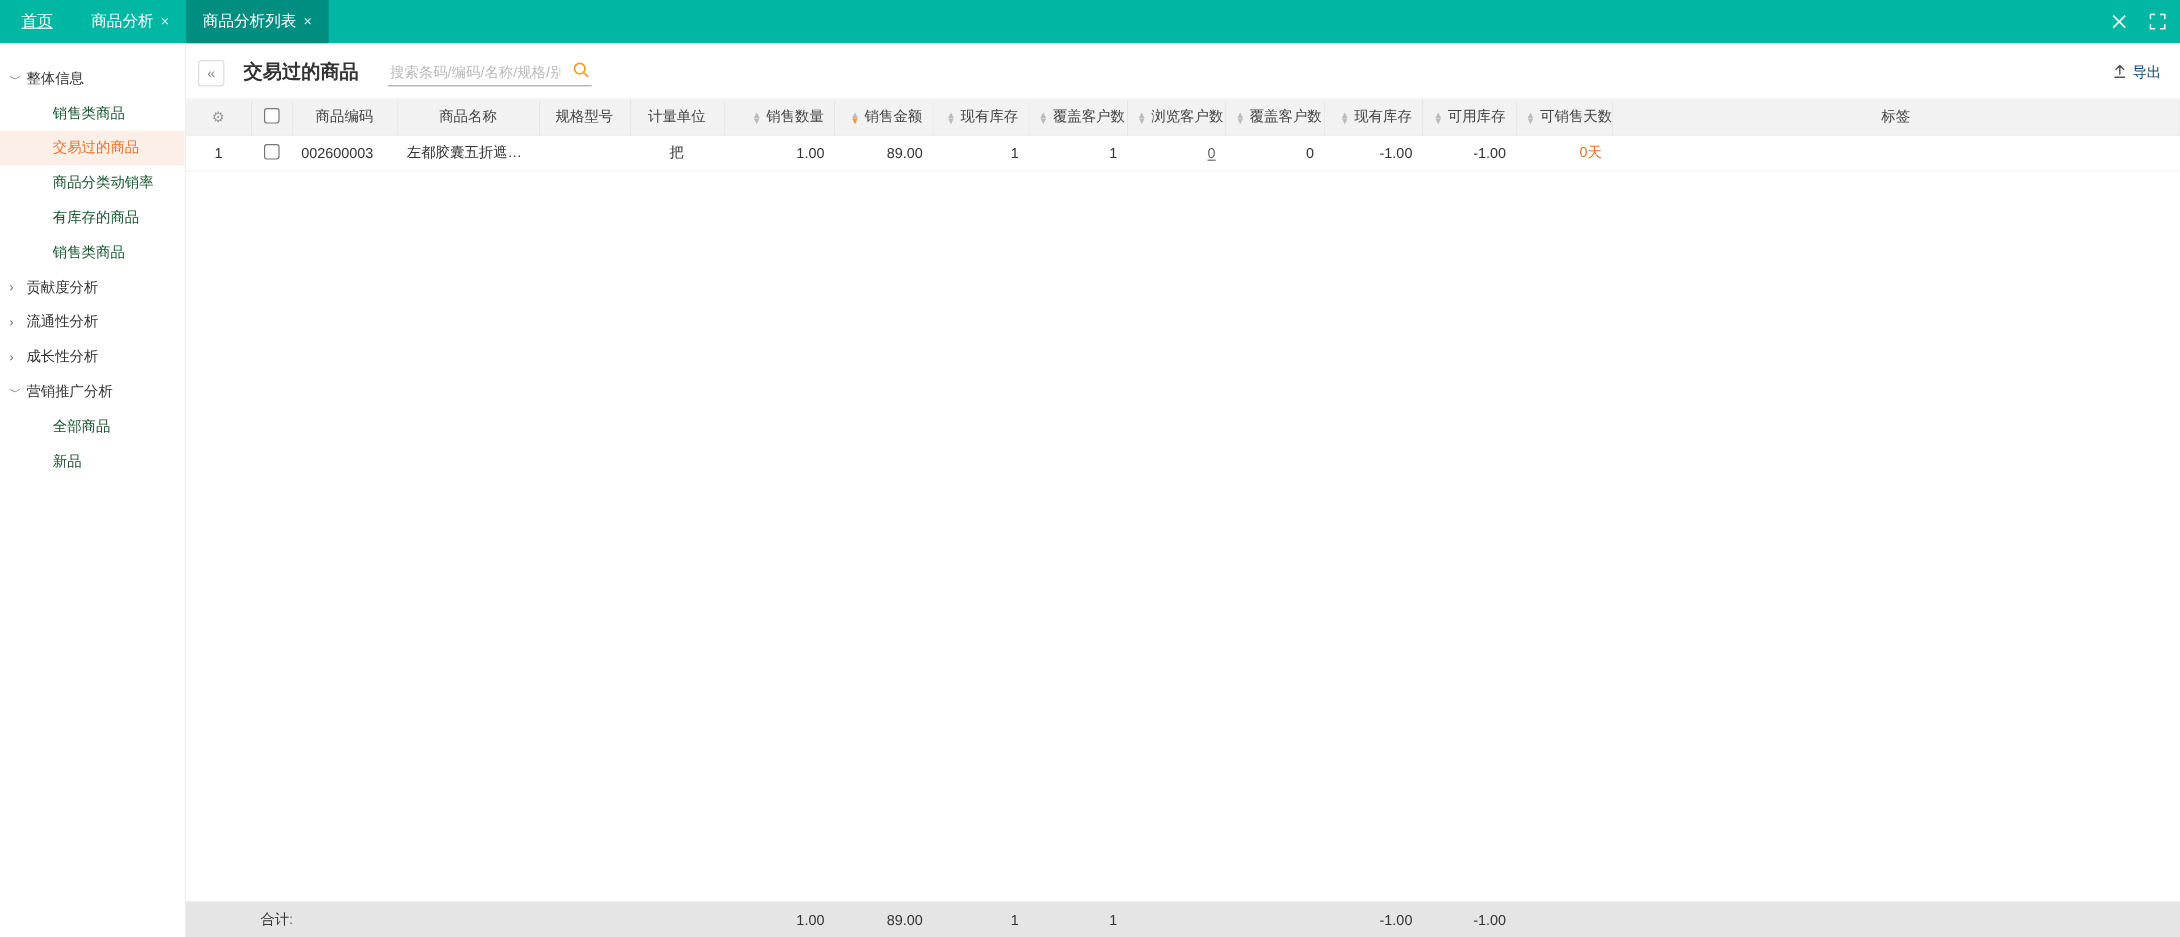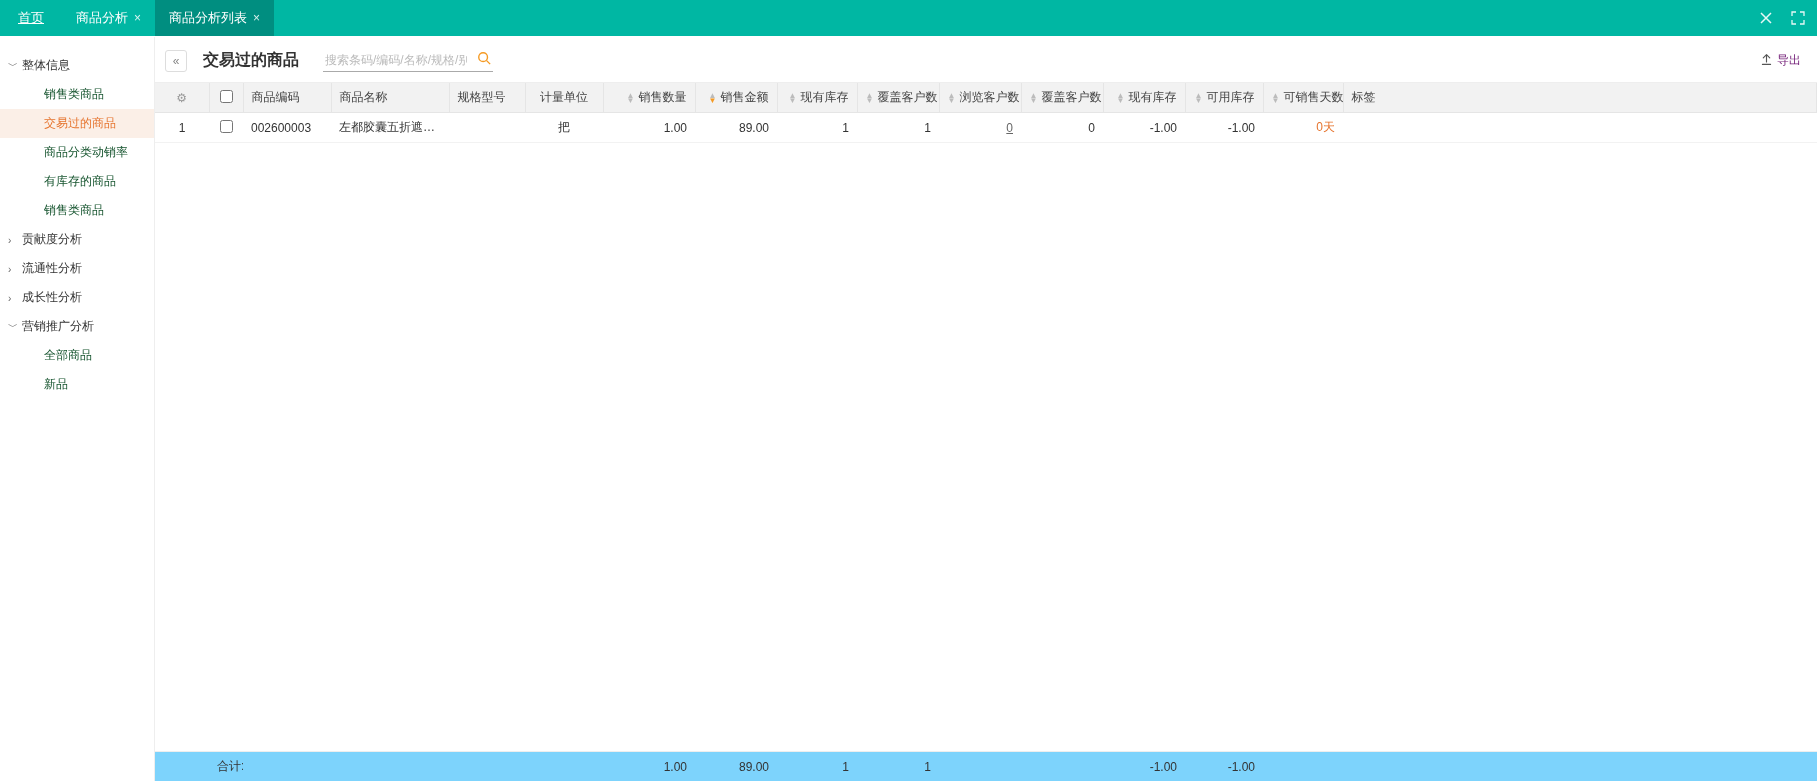--- a/index.html
+++ b/index.html
@@ -123,21 +123,21 @@
   .search-icon {
     position:absolute; right:2px; top:2px;
     color:#F59A23;
     font-size:14px;
     cursor:pointer;
   }
 
   .header-right {
     margin-left:auto;
     display:flex; align-items:center; gap:16px;
-    color:#701a75;
+    color:#0c4a6e;
   }
   .export-btn { display:flex;align-items:center;gap:4px;cursor:pointer; }
   .export-btn .ico { font-size:13px; }
 
   
   .table-wrap {
     flex:1;
     overflow:auto;
     border-top:1px solid #eee;
     position:relative;
@@ -147,21 +147,21 @@
     width:100%;
     table-layout:fixed;
   }
   .grid thead th {
     background:#F2F2F2;
     font-weight:normal;
     color:#444;
     padding:6px 8px;
     border-right:1px solid #e5e5e5;
     border-bottom:1px solid #e5e5e5;
-    text-align:left;
+    text-align:center;
     position:relative;
     white-space:nowrap;
     overflow:hidden;
   }
   .grid thead th.center { text-align:center; }
   .grid thead th.right { text-align:right; }
   .sort {
     display:inline-flex;flex-direction:column;line-height:5px;
     margin-right:4px; vertical-align:middle;
     color:#bbb;
@@ -177,21 +177,21 @@
     overflow:hidden;
     text-overflow:ellipsis;
   }
   .grid tbody td.center { text-align:center; }
   .grid tbody td.right { text-align:right; }
   .link-num { color:#666; text-decoration:underline; cursor:pointer; }
   .red { color:#E6742E; }
 
   
   .footer-row {
-    background:#7dd3fc;
+    background:#e5e5e5;
     border-top:1px solid #eee;
     display:flex;
     align-items:center;
     height:30px;
     min-width:100%;
   }
   .footer-row .fcell {
     padding:0 8px;
     white-space:nowrap;
     overflow:hidden;

